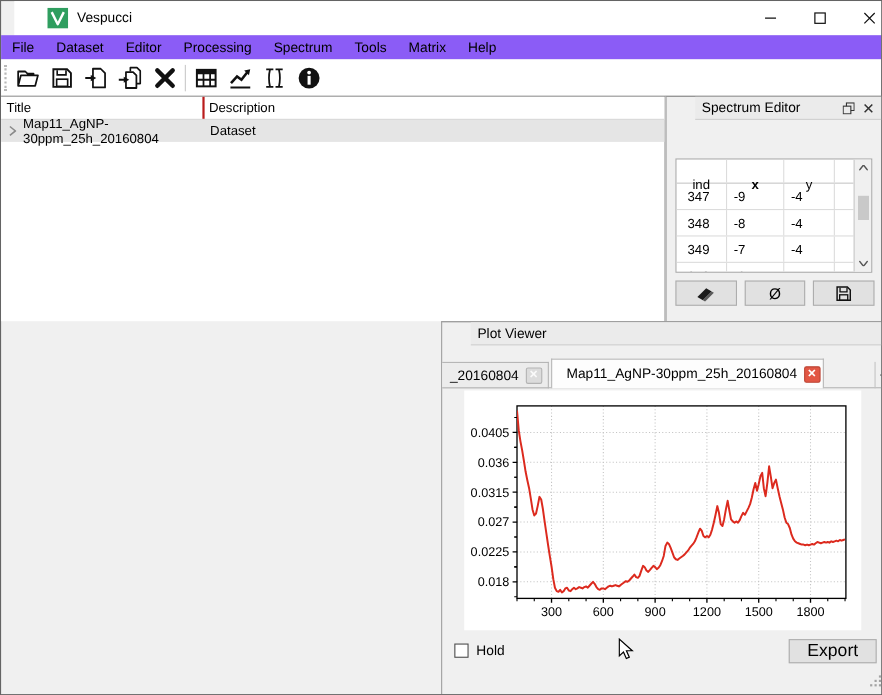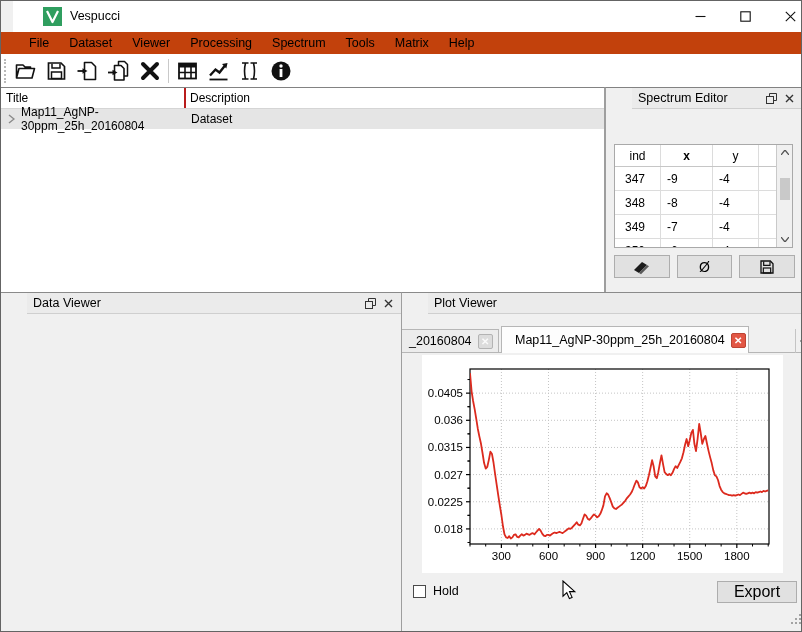--- a/index.html
+++ b/index.html
@@ -8,21 +8,21 @@
     position:relative; width:802px; height:632px; background:#f0f0f0;
     border:1px solid #646464; overflow:hidden; font-size:12px; color:#000;
   }
   
   .titlebar{ position:absolute; left:0; top:0; width:100%; height:31px; background:#fff;margin-left:12px; }
   .appicon{ position:absolute; left:30px; top:6px; width:19px; height:19px; }
   .apptitle{ position:absolute; left:57px; top:8px; font-size:12.5px; }
   .wincontrols{ position:absolute; right:0; top:0; height:31px; display:flex; }
   .winbtn{ width:45px; height:31px; display:flex; align-items:center; justify-content:center; }
   
-  .menubar{ position:absolute; left:0; top:31px; width:100%; height:22px; background:#c2410c; display:flex; padding-left:18px; }
+  .menubar{ position:absolute; left:0; top:31px; width:100%; height:22px; background:#8b5cf6; display:flex; padding-left:0; }
   .menuitem{ padding:4px 10px 0 10px; height:22px; font-size:12.5px; }
   
   .toolbar{ position:absolute; left:0; top:53px; width:100%; height:33px; background:#fff; display:flex; align-items:center; }
   .tb-handle{ width:6px; height:24px; margin-left:3px; border-left:2px dotted #b9b9b9; }
   .tbbtn{ width:31px; height:29px; display:flex; align-items:center; justify-content:center; }
   .tbsep{ width:1px; height:24px; background:#c9c9c9; margin:0 3px; }
   
   .tree{ position:absolute; left:0; top:86px; width:604px; height:205px; background:#fff;
          border-top:1px solid #828282; border-right:1px solid #9e9e9e; }
   .tree-head{ display:flex; height:21px; border-bottom:1px solid #d5d5d5; background:#fff; }
@@ -45,21 +45,21 @@
   
   .spec-table{ position:absolute; left:8px; top:56px; width:179px; height:104px;
                background:#fff; border:1px solid #a9a9a9; overflow:hidden; display:flex; }
   .spec-grid{ flex:1; }
   .sg-row{ display:flex; height:24px; border-bottom:1px solid #dcdcdc; }
   .sg-row.hdr{ height:22px; border-bottom:1px solid #c6c6c6; }
   .sg-c{ border-right:1px solid #dcdcdc; padding-top:5px; }
   .sg-c.i{ width:46px; padding-left:10px; }
   .sg-c.x{ width:52px; padding-left:6px; }
   .sg-c.y{ width:46px; padding-left:6px; }
-  .hdr .sg-c{ text-align:center; padding-left:0 !important; padding-top:4px; }
+  .hdr .sg-c{ text-align:center; padding-left:0 !important; padding-top:16px; }
   .hdr .x{ font-weight:bold; }
   .vscroll{ width:16px; background:#f0f0f0; border-left:1px solid #c9c9c9;
             display:flex; flex-direction:column; align-items:center; }
   .varrow{ width:16px; height:15px; display:flex; align-items:center; justify-content:center; }
   .vtrack{ flex:1; width:16px; position:relative; }
   .vthumb{ position:absolute; left:3px; top:18px; width:10px; height:22px; background:#c9c9c9; }
   .spec-buttons{ position:absolute; left:8px; top:167px; width:181px; display:flex; gap:7px; }
   .btn{ background:#e1e1e1; border:1px solid #adadad; display:flex; align-items:center; justify-content:center; }
   .sbtn{ width:56px; height:23px; font-size:14px; }
   .data-viewer{ position:absolute; left:0; top:291px; width:400px; height:340px;
@@ -116,21 +116,21 @@
         <svg width="11" height="11" viewBox="0 0 11 11">
             <path d="M0.8,0.8 L10.2,10.2 M10.2,0.8 L0.8,10.2" stroke="#111" stroke-width="1.1"></path>
           </svg>
       </div>
     </div>
   </div>
 
   <div class="menubar">
     <span class="menuitem">File</span>
     <span class="menuitem">Dataset</span>
-    <span class="menuitem">Viewer</span>
+    <span class="menuitem">Editor</span>
     <span class="menuitem">Processing</span>
     <span class="menuitem">Spectrum</span>
     <span class="menuitem">Tools</span>
     <span class="menuitem">Matrix</span>
     <span class="menuitem">Help</span>
   </div>
 
   <div class="toolbar">
     <div class="tb-handle"></div>
     <div class="tbbtn">
@@ -282,36 +282,20 @@
       <div class="btn sbtn">
         <svg width="16" height="16" viewBox="0 0 24 24">
           <path d="M3,3 H17 L21,7 V21 H3 Z" fill="none" stroke="#111" stroke-width="2"></path>
           <path d="M7,3.8 V9.5 H16.5 V3.8" fill="none" stroke="#111" stroke-width="1.8"></path>
           <rect x="6.5" y="13.5" width="11" height="7.5" fill="none" stroke="#111" stroke-width="1.8"></rect>
         </svg>
       </div>
     </div>
   </div>
 
-  <div class="data-viewer">
-    <div class="dock-header">
-      <span class="dock-title">Data Viewer</span>
-      <div class="dockbtn">
-        <svg width="11" height="11" viewBox="0 0 11 11">
-            <rect x="0.5" y="3.5" width="7" height="7" fill="none" stroke="#333"></rect>
-            <path d="M3.5,3.5 V0.5 H10.5 V7.5 H7.5" fill="none" stroke="#333"></path>
-          </svg>
-      </div>
-      <div class="dockbtn">
-        <svg width="9" height="9" viewBox="0 0 9 9">
-            <path d="M1,1 L8,8 M8,1 L1,8" stroke="#333" stroke-width="1.4"></path>
-          </svg>
-      </div>
-    </div>
-  </div>
 
   <div class="plot-viewer">
     <div class="dock-header">
       <span class="dock-title">Plot Viewer</span>
       <div class="dockbtn">
         <svg width="11" height="11" viewBox="0 0 11 11">
             <rect x="0.5" y="3.5" width="7" height="7" fill="none" stroke="#333"></rect>
             <path d="M3.5,3.5 V0.5 H10.5 V7.5 H7.5" fill="none" stroke="#333"></path>
           </svg>
       </div>

